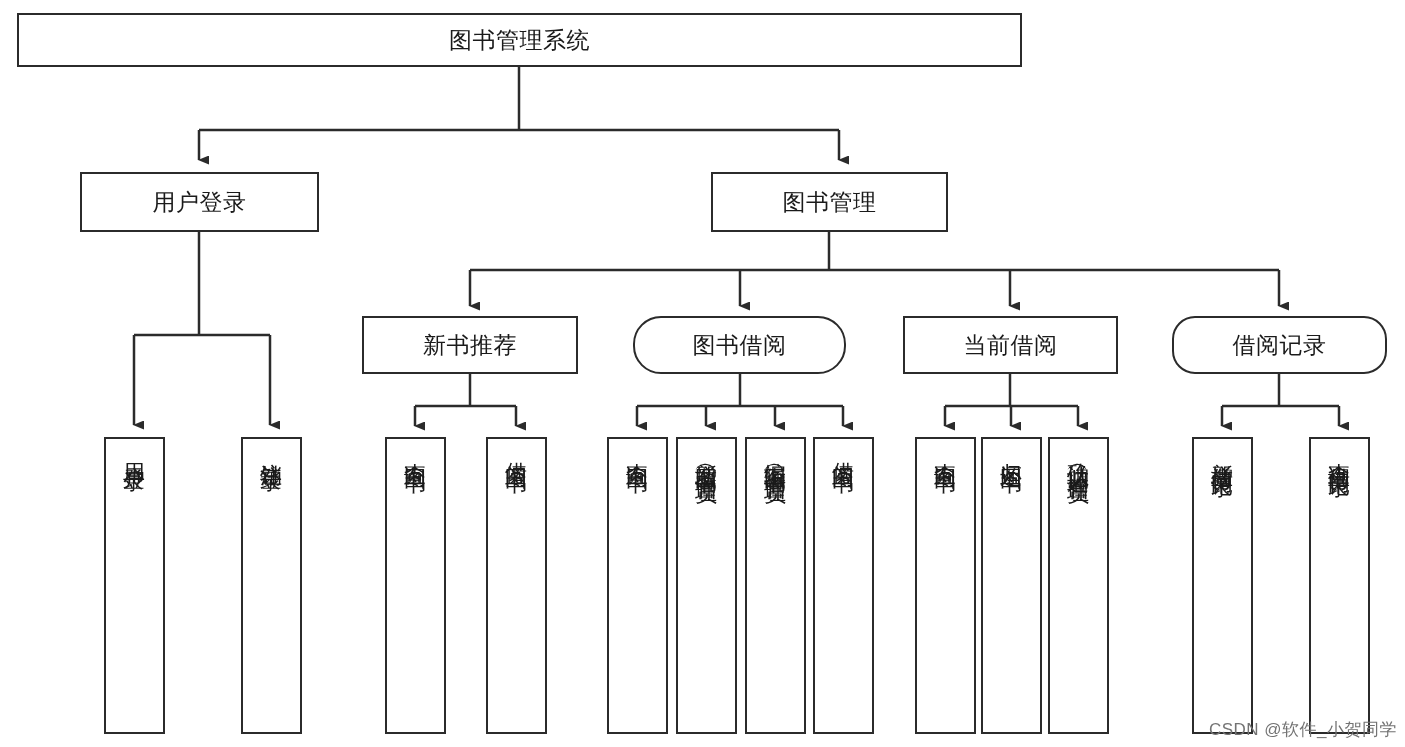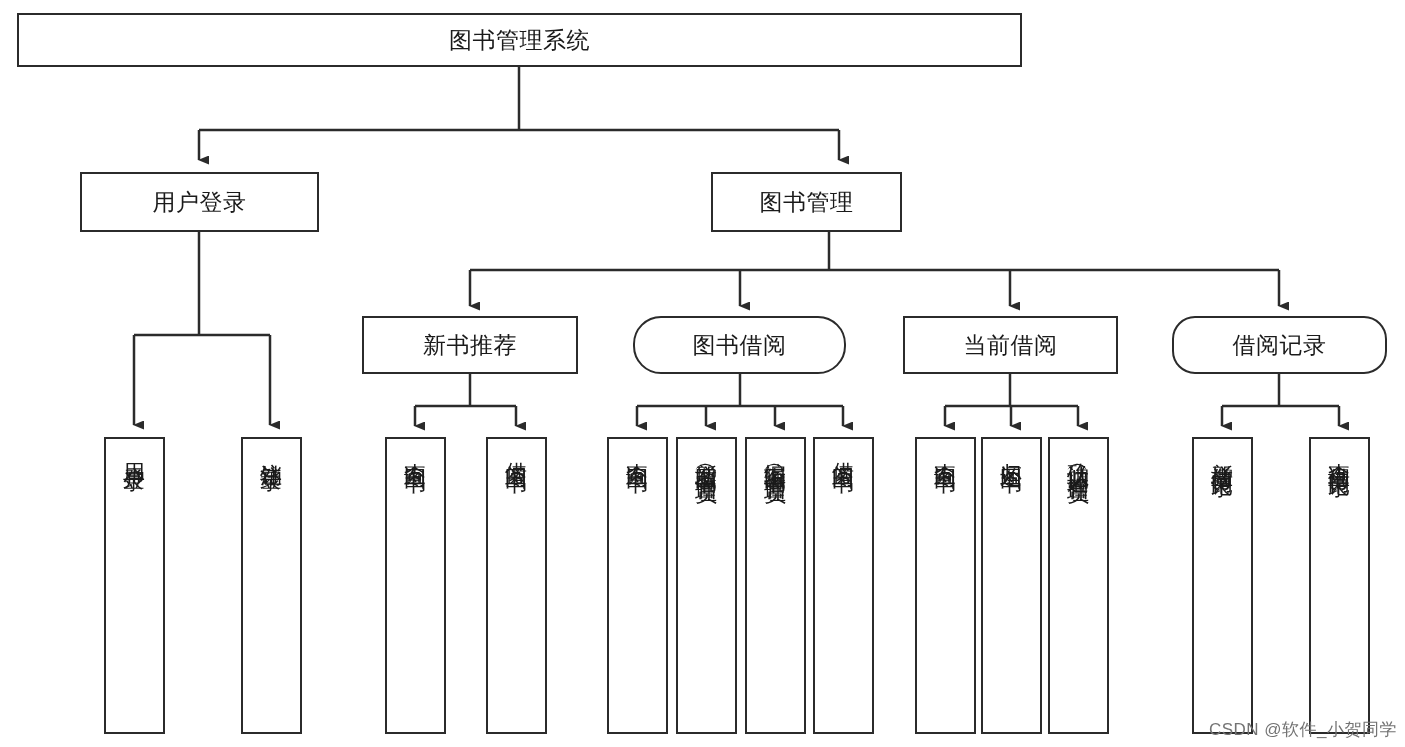--- a/index.html
+++ b/index.html
@@ -118,21 +118,21 @@
     </g>
   </svg>
 
   <div class="node horiz" style="left:17px; top:13px; width:1005px; height:54px;">
     <span>图书管理系统</span>
   </div>
 
   <div class="node horiz" style="left:80px; top:172px; width:239px; height:60px;">
     <span>用户登录</span>
   </div>
-  <div class="node horiz" style="left:711px; top:172px; width:191px; height:60px;">
+  <div class="node horiz" style="left:711px; top:172px; width:237px; height:60px;">
     <span>图书管理</span>
   </div>
 
   <div class="node horiz" style="left:362px; top:316px; width:216px; height:58px;">
     <span>新书推荐</span>
   </div>
   <div class="node horiz" style="left:633px; top:316px; width:213px; height:58px;border-radius:28px;">
     <span>图书借阅</span>
   </div>
   <div class="node horiz" style="left:903px; top:316px; width:215px; height:58px;">

